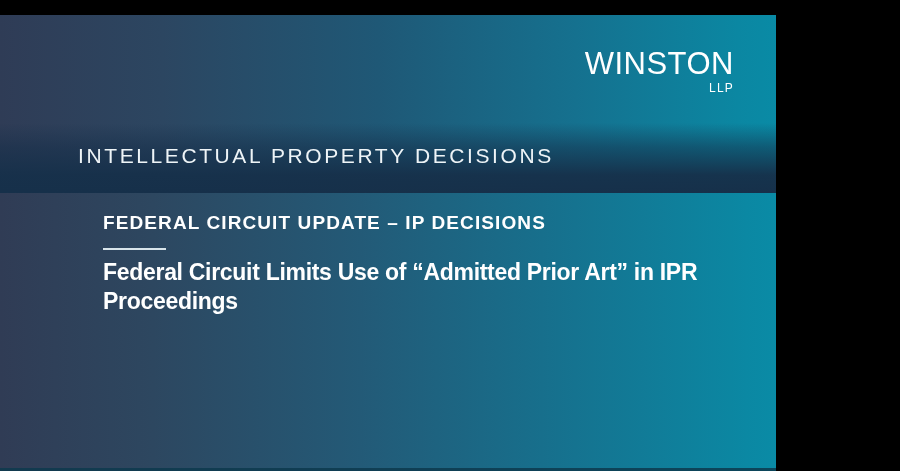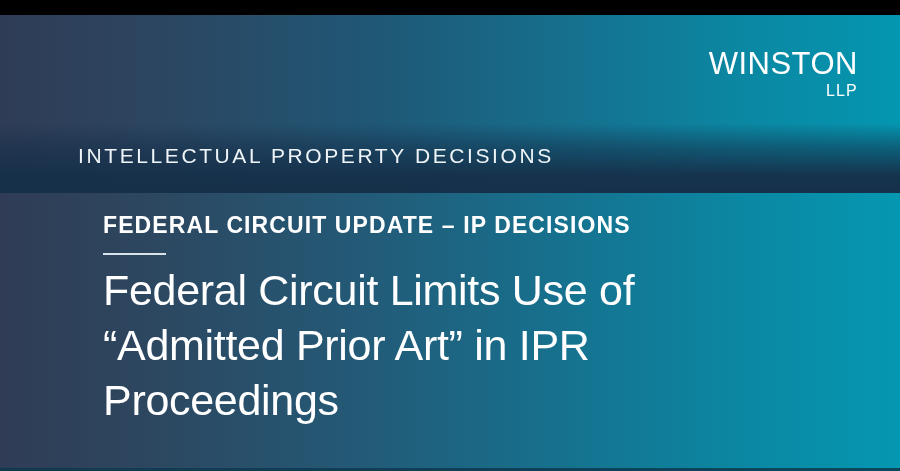--- a/index.html
+++ b/index.html
@@ -5,21 +5,21 @@
 <style>
   * { margin:0; padding:0; box-sizing:border-box; }
   html,body{ background:#000; }
   body{
     font-family:"Liberation Sans", sans-serif;
     -webkit-font-smoothing:antialiased;
   }
 
   .stage{
     position:relative;
-    width:900px;
+    width:776px;
     height:471px;
     overflow:hidden;
     background:#404040;
   }
 
   
   .topbar{
     position:absolute;
     left:0; top:0;
     width:900px;
@@ -141,21 +141,21 @@
     font-weight:300;
     font-size:31px;
     line-height:1.02;
     letter-spacing:.5px;
     color:#ffffff;
     display:block;
   }
   .logo-llp{
     font-family:"Liberation Sans", sans-serif;
     font-weight:300;
-    font-size:16px;
+    font-size:12px;
     letter-spacing:1.2px;
     line-height:1.4;
     display:block;
     color:#ffffff;
   }
 
   
   .banner-sub{
     position:absolute;
     left:78px;
@@ -173,35 +173,35 @@
   .content{
     position:absolute;
     left:103px;
     top:212px;
     width:760px;
     z-index:30;
   }
   .eyebrow{
     font-family:"Liberation Sans", sans-serif;
     font-weight:600;
-    font-size:23px;
+    font-size:19px;
     letter-spacing:1.1px;
     color:#ffffff;
     white-space:nowrap;
   }
   .rule{
     width:63px;
     height:2px;
     background:#d8e4ea;
     margin:14px 0 8px 0;
   }
   .headline{
     font-family:"Liberation Sans", sans-serif;
-    font-weight:normal;
-    font-size:43px;
+    font-weight:bold;
+    font-size:23px;
     line-height:1.28;
     letter-spacing:-.3px;
     color:#ffffff;
     max-width:720px;
   }
 </style>
 </head>
 <body>
 
 <div class="stage">

